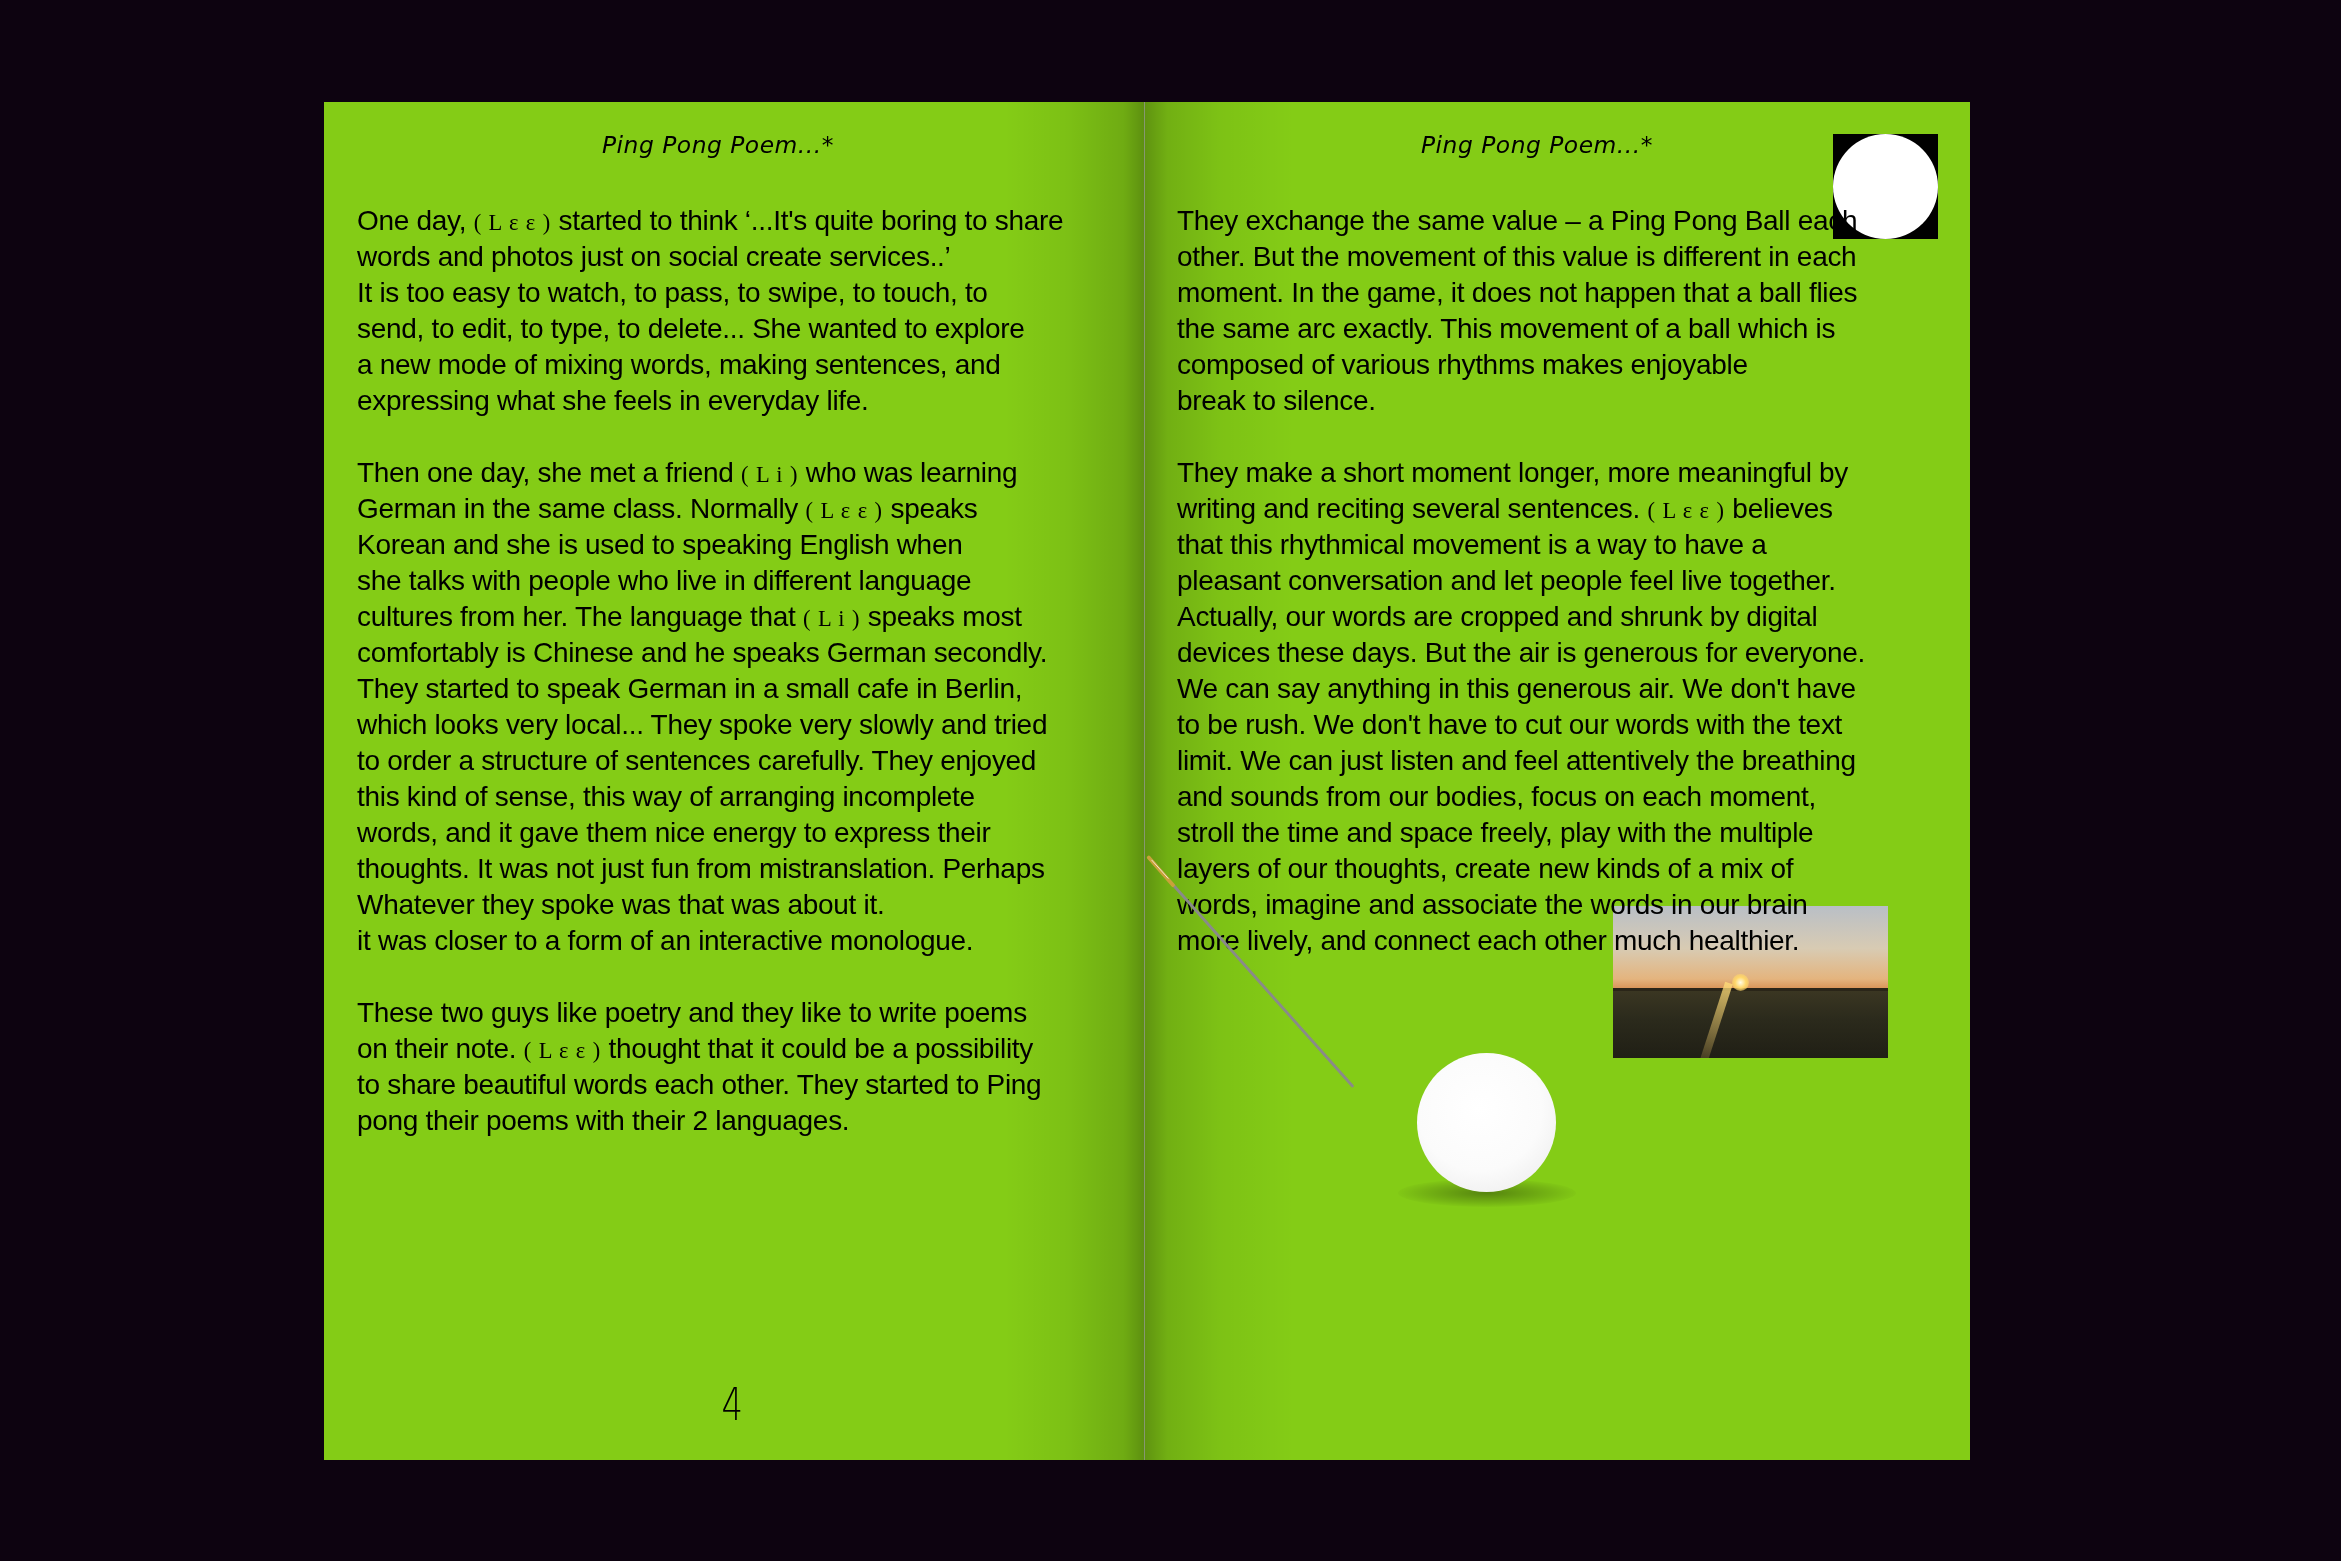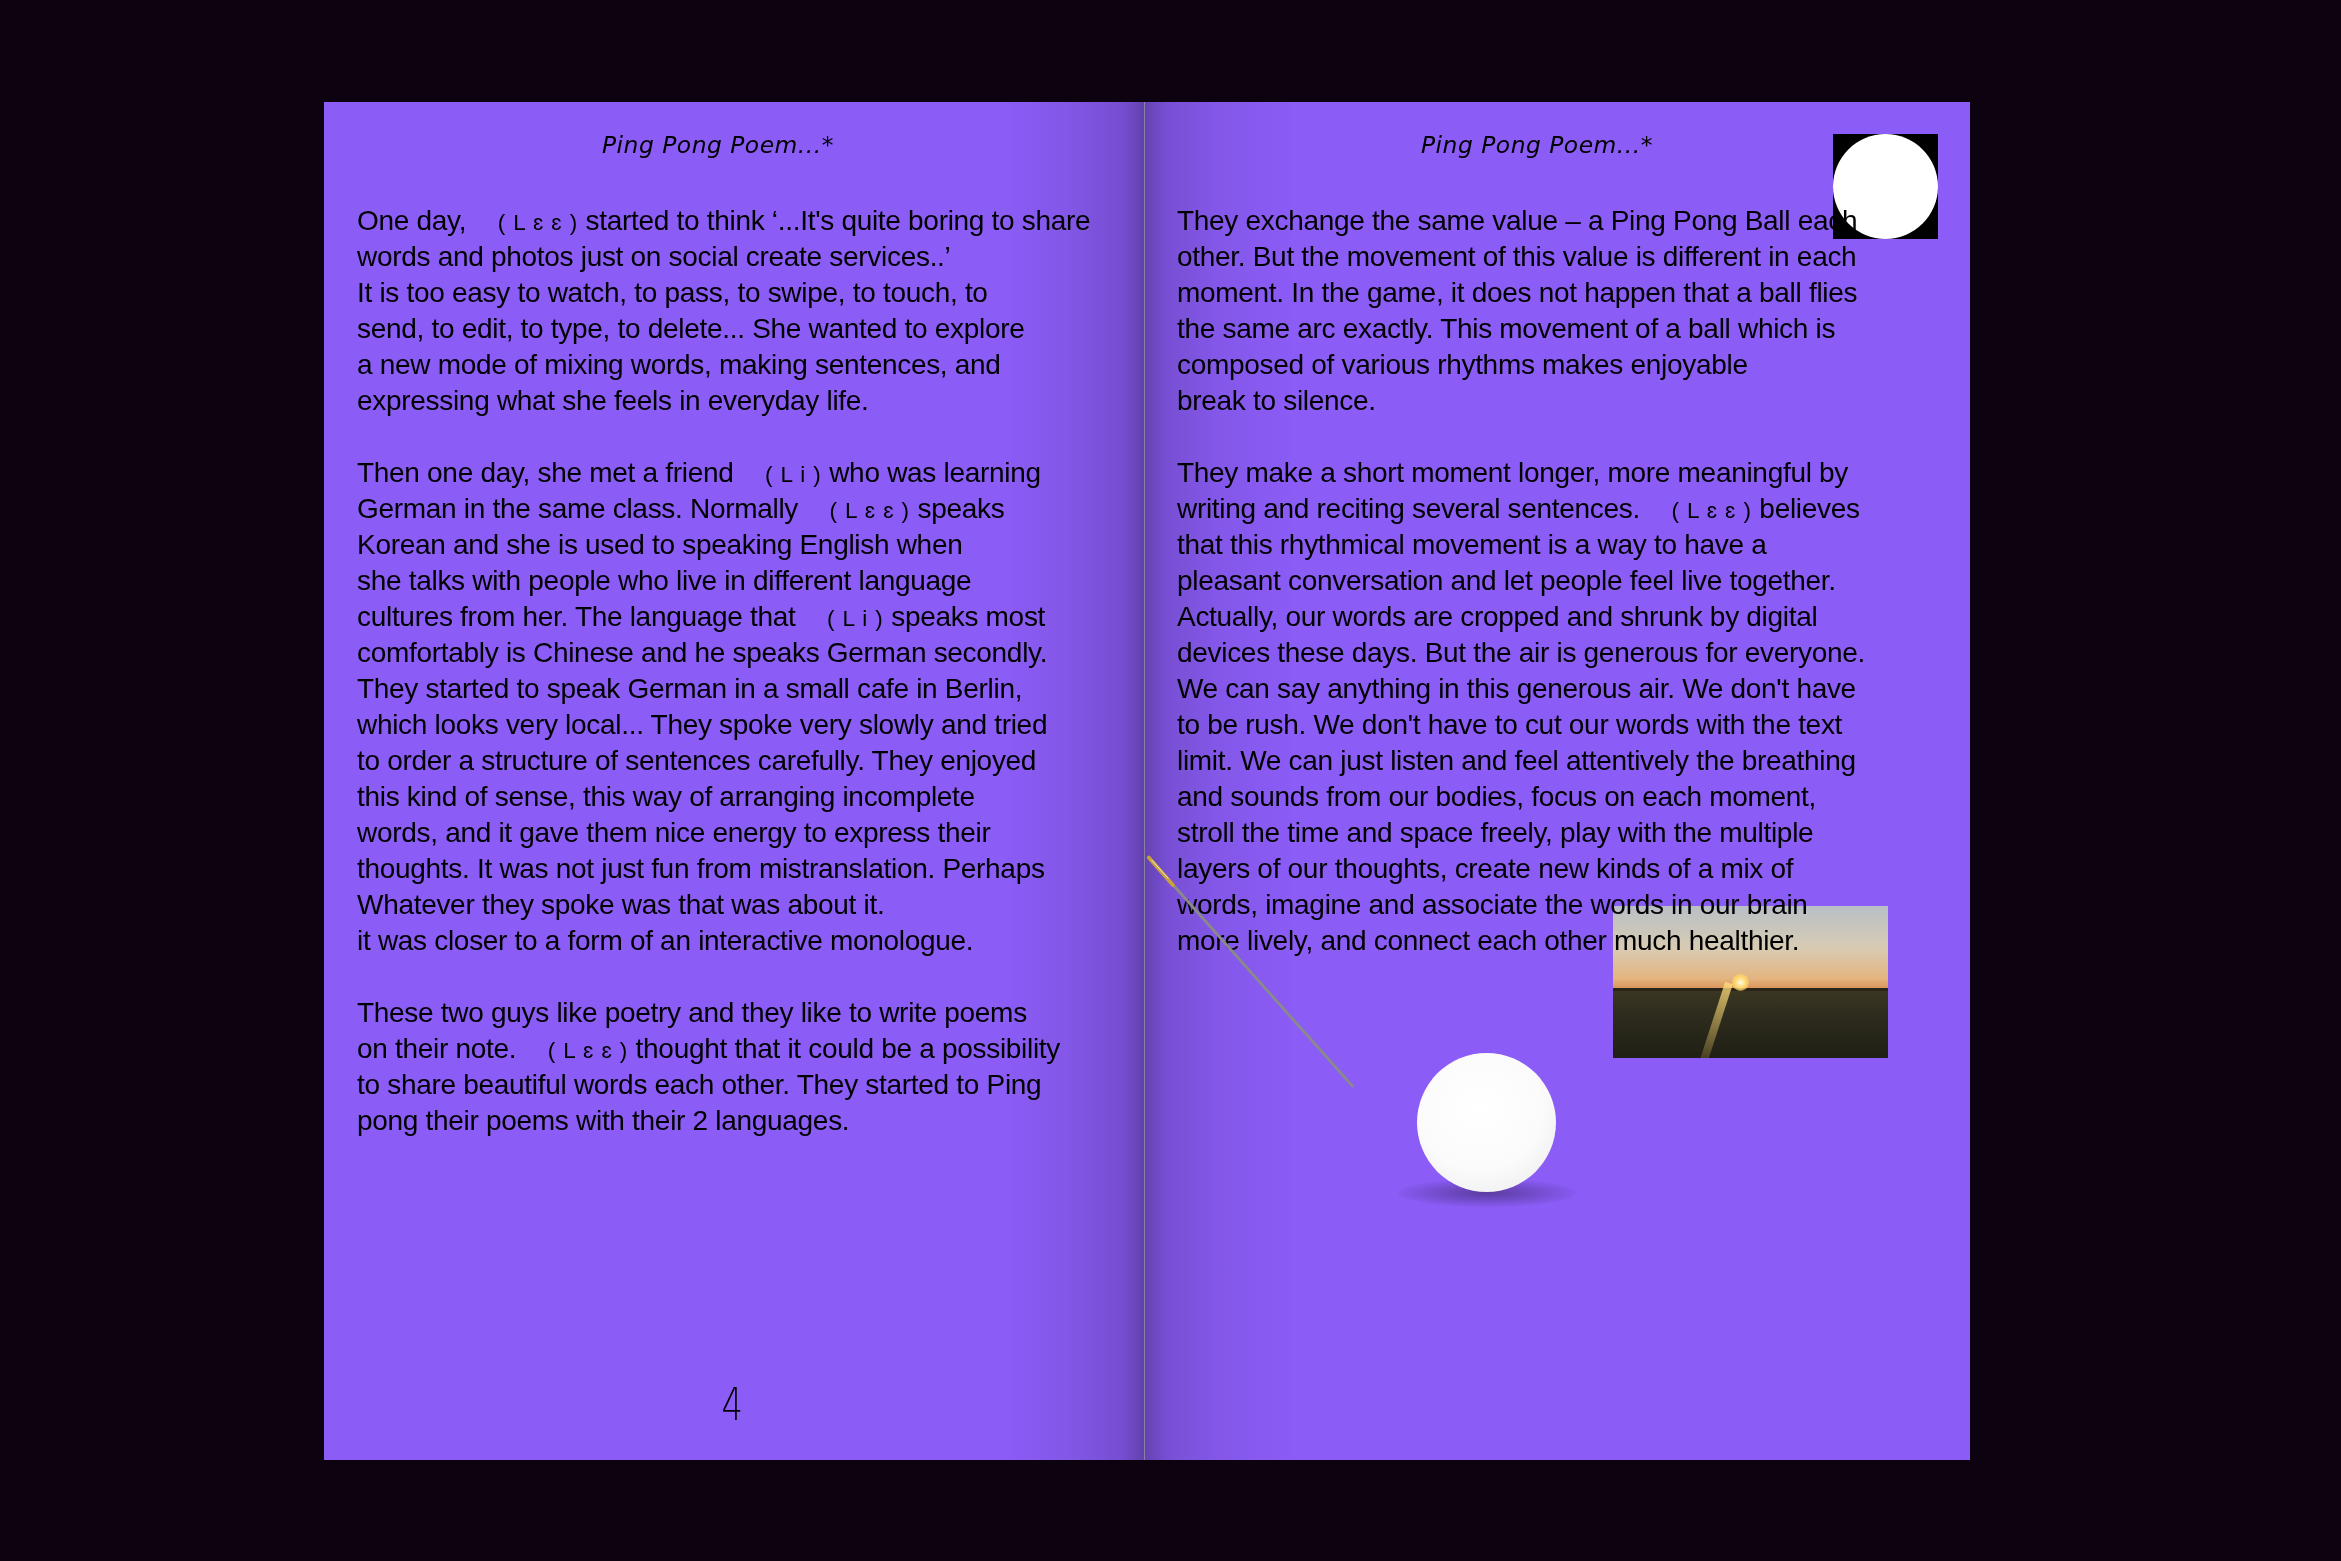--- a/index.html
+++ b/index.html
@@ -5,21 +5,21 @@
   html, body { margin: 0; padding: 0; }
   body {
     width: 2342px; height: 1561px;
     background: #0d0310;
     position: relative; overflow: hidden;
     font-family: "Liberation Sans", sans-serif;
   }
   .spread {
     position: absolute; left: 324px; top: 102px;
     width: 1646px; height: 1358px;
-    background: #8b5cf6;
+    background: #84cc16;
   }
   .page { position: absolute; top: 0; height: 1358px; overflow: hidden; }
   .page.left  { left: 0; width: 821px; }
   .page.right { left: 821px; width: 825px; }
   .gutter-left {
     position: absolute; right: 0; top: 0; bottom: 0; width: 141px;
     background: linear-gradient(to right, rgba(0,0,0,0) 0%, rgba(0,0,0,0.06) 45%, rgba(0,0,0,0.16) 85%, rgba(0,0,0,0.30) 100%);
     pointer-events: none;
   }
   .gutter-right {
@@ -39,22 +39,22 @@
   }
   .body-text {
     position: absolute; left: 33px; top: 101px;
     font-size: 28px; line-height: 36px; color: #000;
     letter-spacing: -0.3px;
     white-space: nowrap;
   }
   .body-text .line { display: block; height: 36px; }
   .body-text .gap { display: block; height: 36px; }
   .name {
-    font-family: Liberation Sans, sans-serif;
-    font-size: 22.5px; letter-spacing: 0.9px; font-weight: normal; margin-left: 24px;
+    font-family: Liberation Serif, serif;
+    font-size: 22.5px; letter-spacing: 0.9px; font-weight: normal;
   }
   .folio {
     position: absolute; top: 1276px;
     font-family: "DejaVu Sans", sans-serif;
     font-weight: 200; font-size: 45px; color: #000;
     transform: scaleX(0.75);
   }
   .logo-square {
     position: absolute; left: 688px; top: 32px;
     width: 105px; height: 105px; background: #000;

